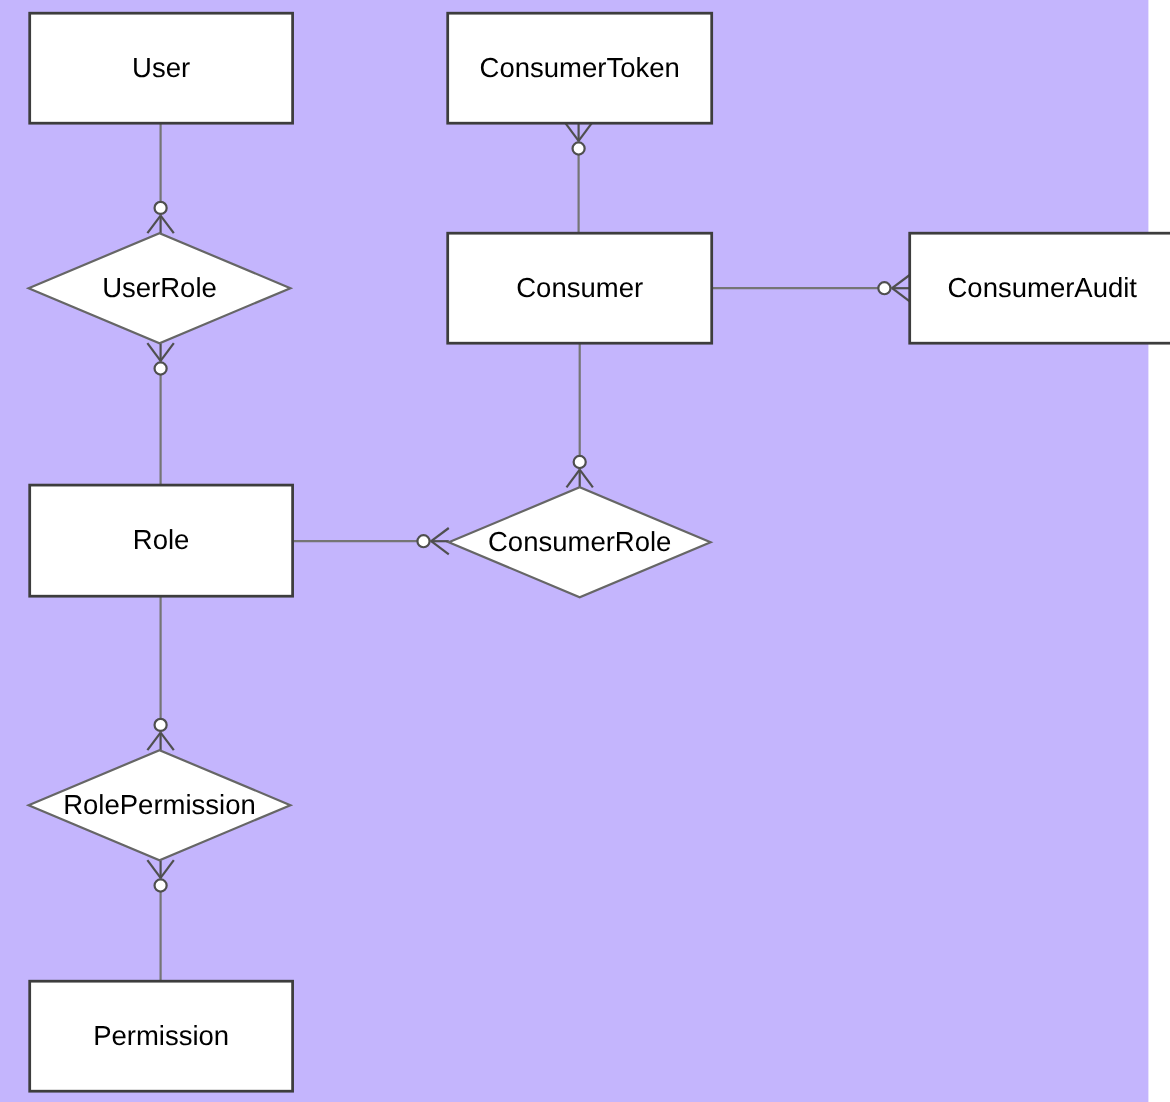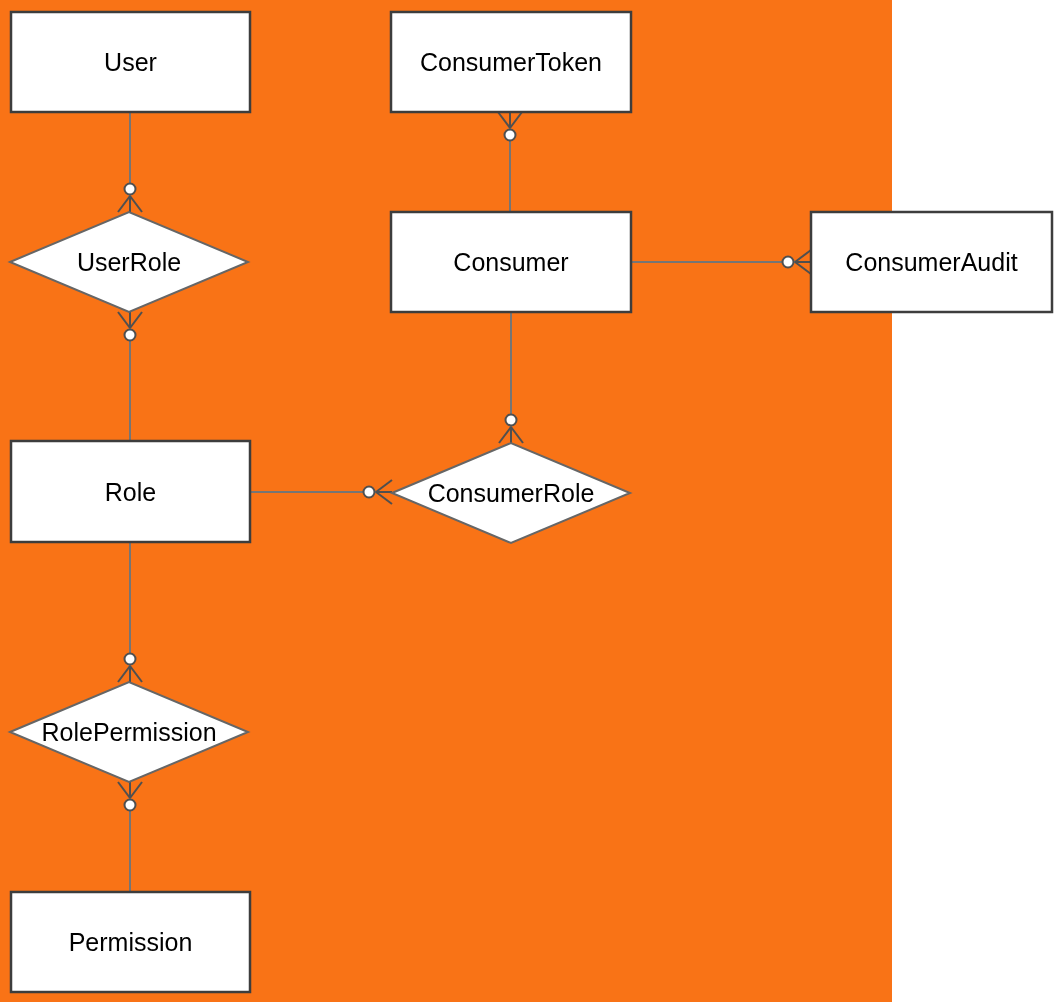--- a/index.html
+++ b/index.html
@@ -2,24 +2,25 @@
 <html><head>
 <meta charset="utf-8">
 <style>
   html, body {
     margin: 0;
     padding: 0;
     background: #ffffff;
   }
   .canvas-wrap {
     position: relative;
-    width: 892px;
+    width: 1028px;
     height: 1002px;
-    background: #f97316;
+    background: #c4b5fd;
     font-family: "Liberation Sans", "DejaVu Sans", sans-serif;
+    padding-left: 16px;
   }
   svg {
     display: block;
   }
   text {
     font-family: "Liberation Sans", "DejaVu Sans", sans-serif;
     font-size: 25px;
     fill: #000000;
   }
 </style>

